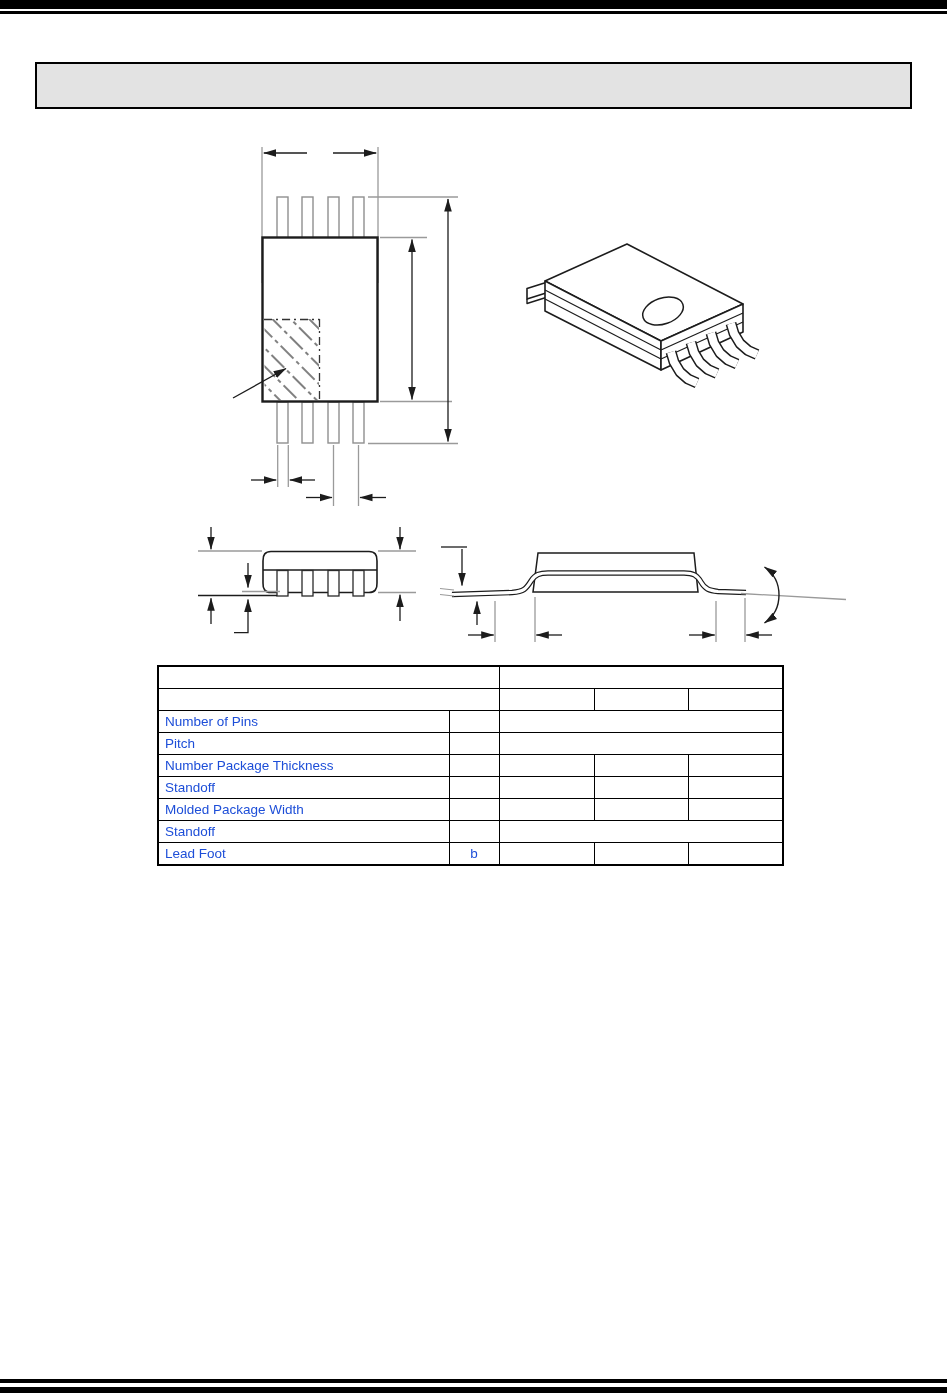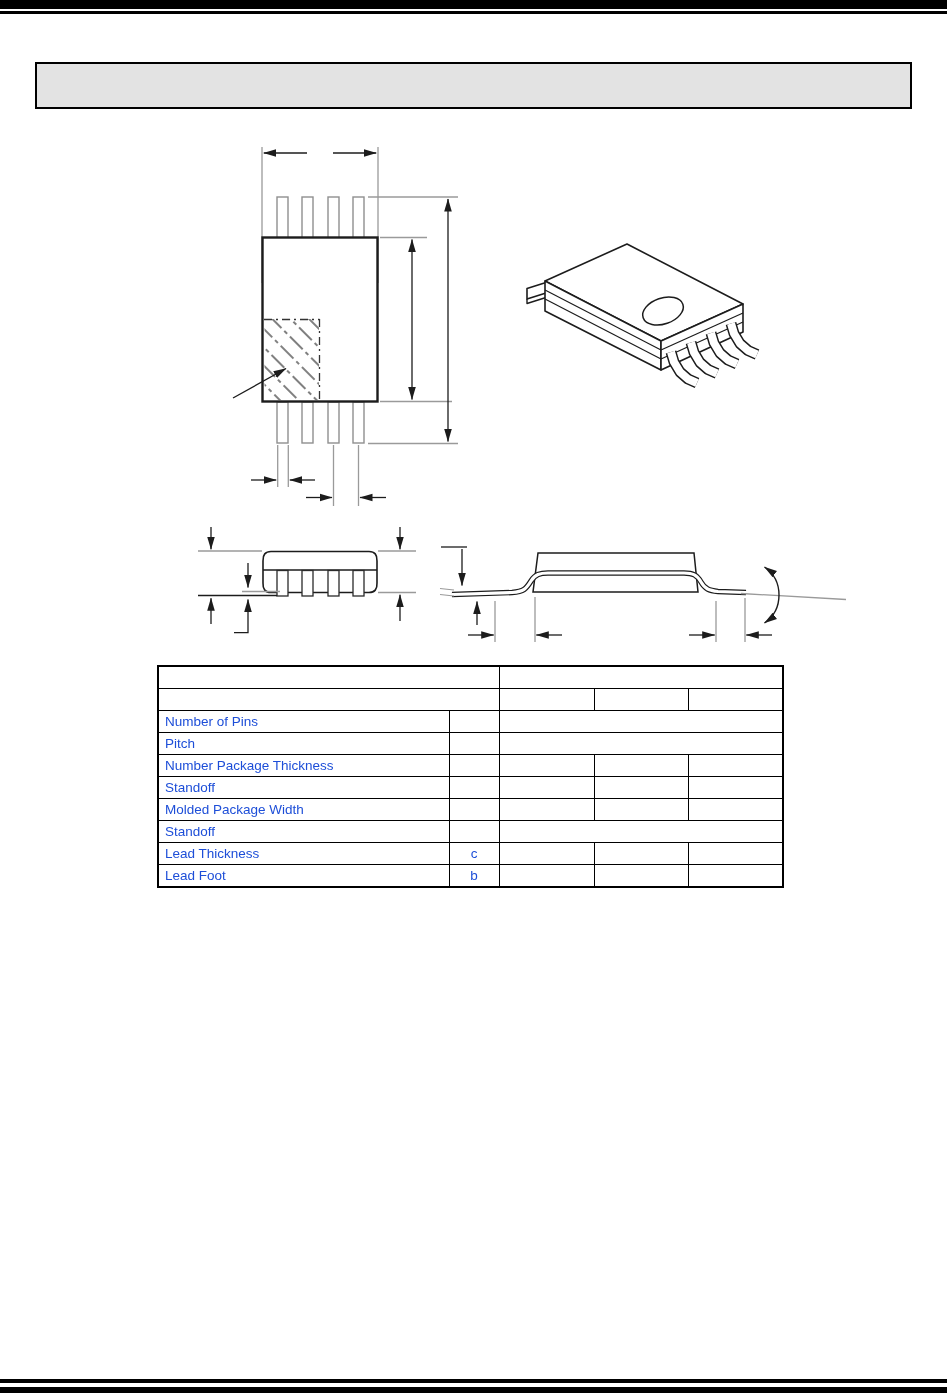--- a/index.html
+++ b/index.html
@@ -238,27 +238,20 @@
       <td class="val"></td>
       <td class="val"></td>
       <td class="val"></td>
     </tr>
     <tr>
       <td>Standoff</td>
       <td class="sym"></td>
       <td class="val" colspan="3"></td>
     </tr>
     <tr>
-      <td>Lead Thickness</td>
-      <td class="sym">c</td>
-      <td class="val"></td>
-      <td class="val"></td>
-      <td class="val"></td>
-    </tr>
-    <tr>
       <td>Lead Foot</td>
       <td class="sym">b</td>
       <td class="val"></td>
       <td class="val"></td>
       <td class="val"></td>
     </tr>
   </tbody>
 </table>
 
 <div class="rule" id="bottom-bar-thin"></div>

